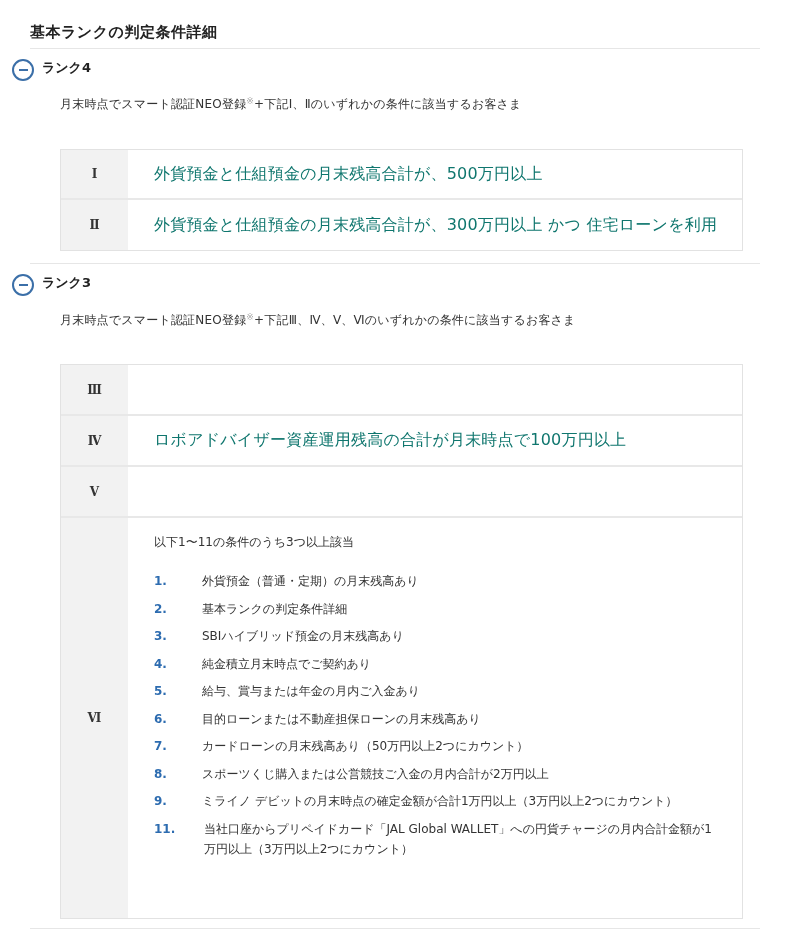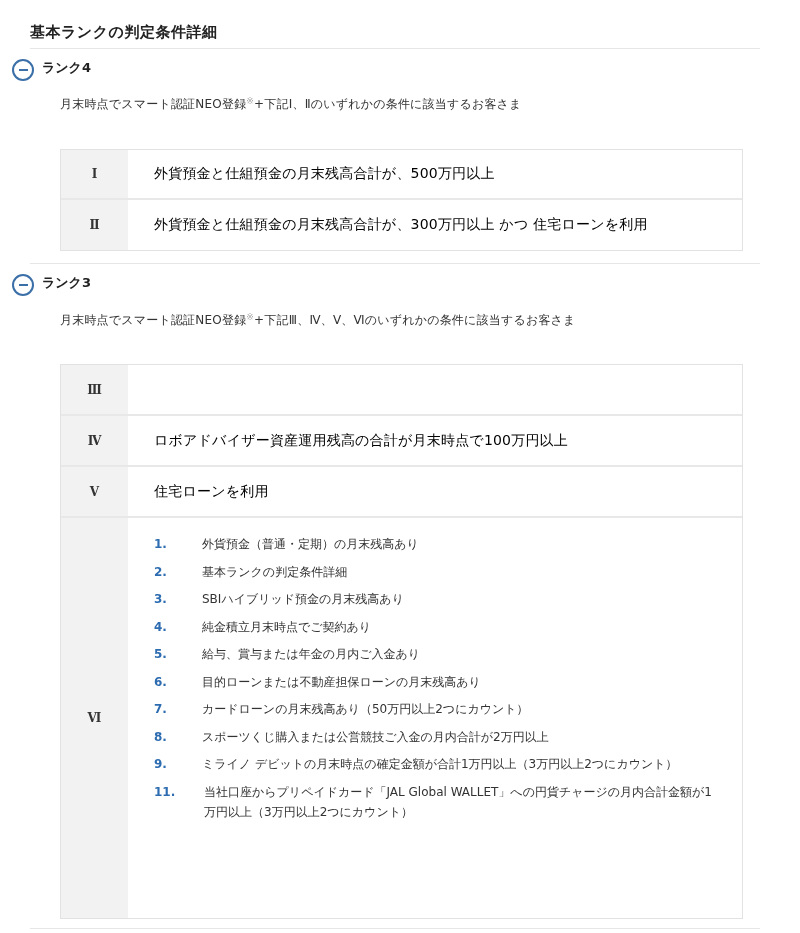--- a/index.html
+++ b/index.html
@@ -10,21 +10,21 @@
   .rank-head { position: absolute; left: 12px; display: flex; }
   .toggle { width: 22px; height: 22px; border: 2px solid #3b6fa8; border-radius: 50%; display: flex; align-items: center; justify-content: center; margin-right: 8px; }
   .toggle span { display: block; width: 9px; height: 2px; background: #3b6fa8; }
   .rank-label { font-size: 13px; font-weight: bold; color: #222222; }
   .rank-desc { position: absolute; left: 60px; font-size: 12px; color: #333333; letter-spacing: 0.2px; }
   .rank-desc .note { color: #aaaaaa; font-size: 9px; vertical-align: top; }
   .tbl { position: absolute; left: 60px; width: 683px; border: 1px solid #e2e2e2; }
   .row { display: flex; border-bottom: 2px solid #e8e8e8; }
   .row:last-child { border-bottom: none; }
   .num { width: 67px; background: #f2f2f2; display: flex; align-items: center; justify-content: center; font-family: "DejaVu Serif", "Liberation Serif", serif; font-weight: bold; font-size: 12px; color: #333333; }
-  .cell { flex: 1; padding: 0 0 0 26px; display: flex; align-items: center; font-size: 14px; color: #000000; letter-spacing: 0.2px; }
+  .cell { flex: 1; padding: 0 0 0 26px; display: flex; align-items: center; font-size: 16px; color: #0f766e; letter-spacing: 0.2px; }
   .cell-block { flex: 1; padding: 16px 30px 18px 26px; font-size: 12px; color: #333333; }
   .cell-block .intro { margin-bottom: 20px; }
   .cond { display: flex; line-height: 20px; margin-bottom: 7.5px; }
   .cond .n { color: #2d6cb0; font-weight: bold; min-width: 20px; }
   .cond .n.wide { min-width: 22px; }
   .cond .t { flex: 1; margin-left: 28px; }
 </style>
 </head>
 <body>
 
@@ -67,25 +67,25 @@
 <div class="tbl" style="top:364px;">
   <div class="row" style="height:51px;">
     <div class="num">Ⅲ</div>
   </div>
   <div class="row" style="height:51px;">
     <div class="num">Ⅳ</div>
     <div class="cell">ロボアドバイザー資産運用残高の合計が月末時点で100万円以上</div>
   </div>
   <div class="row" style="height:51px;">
     <div class="num">Ⅴ</div>
-    <div class="cell">住宅ローンを利用</div>
   </div>
   <div class="row" style="height:400px;">
     <div class="num">Ⅵ</div>
     <div class="cell-block">
+      <div class="intro">以下1〜11の条件のうち3つ以上該当</div>
       <div class="cond">
           <span class="n">1.</span>
           <span class="t">外貨預金（普通・定期）の月末残高あり</span>
         </div>
       <div class="cond">
           <span class="n">2.</span>
           <span class="t">基本ランクの判定条件詳細</span>
         </div>
       <div class="cond">
           <span class="n">3.</span>

